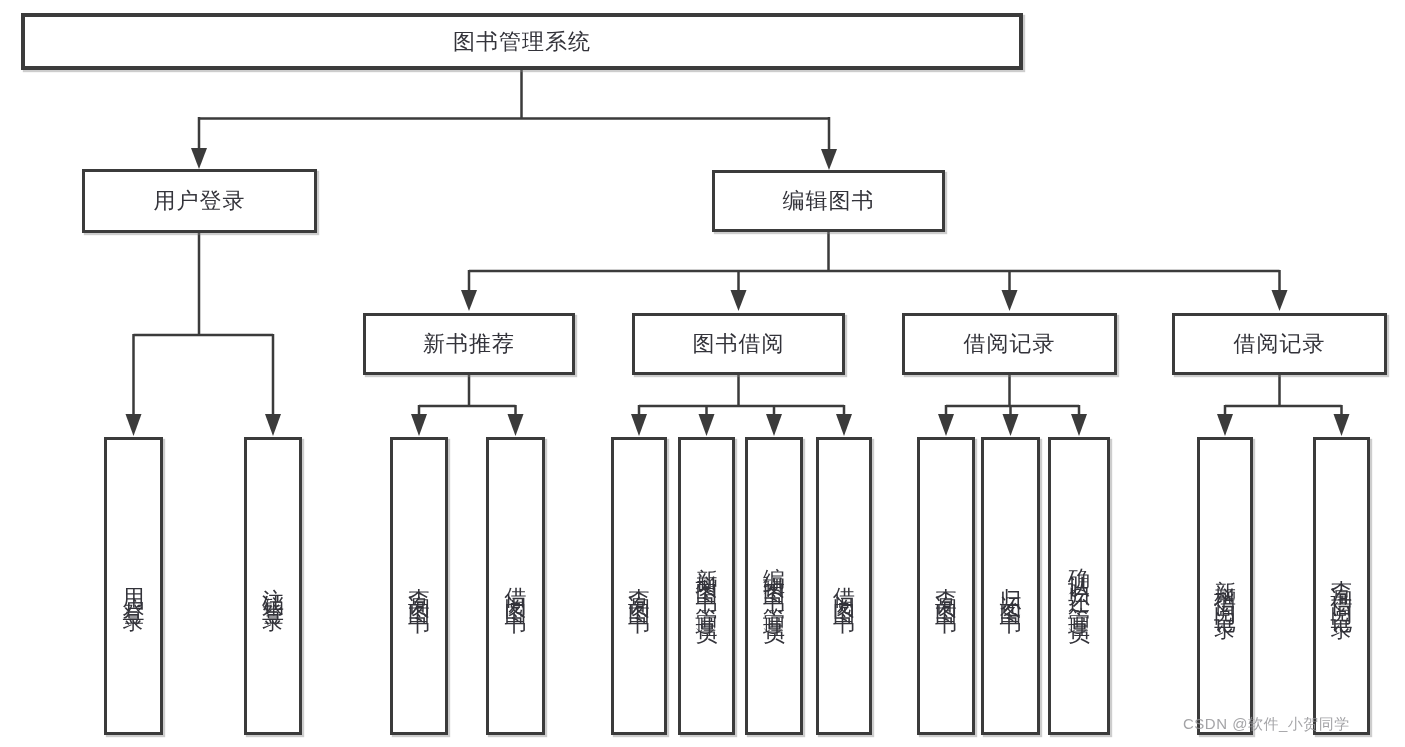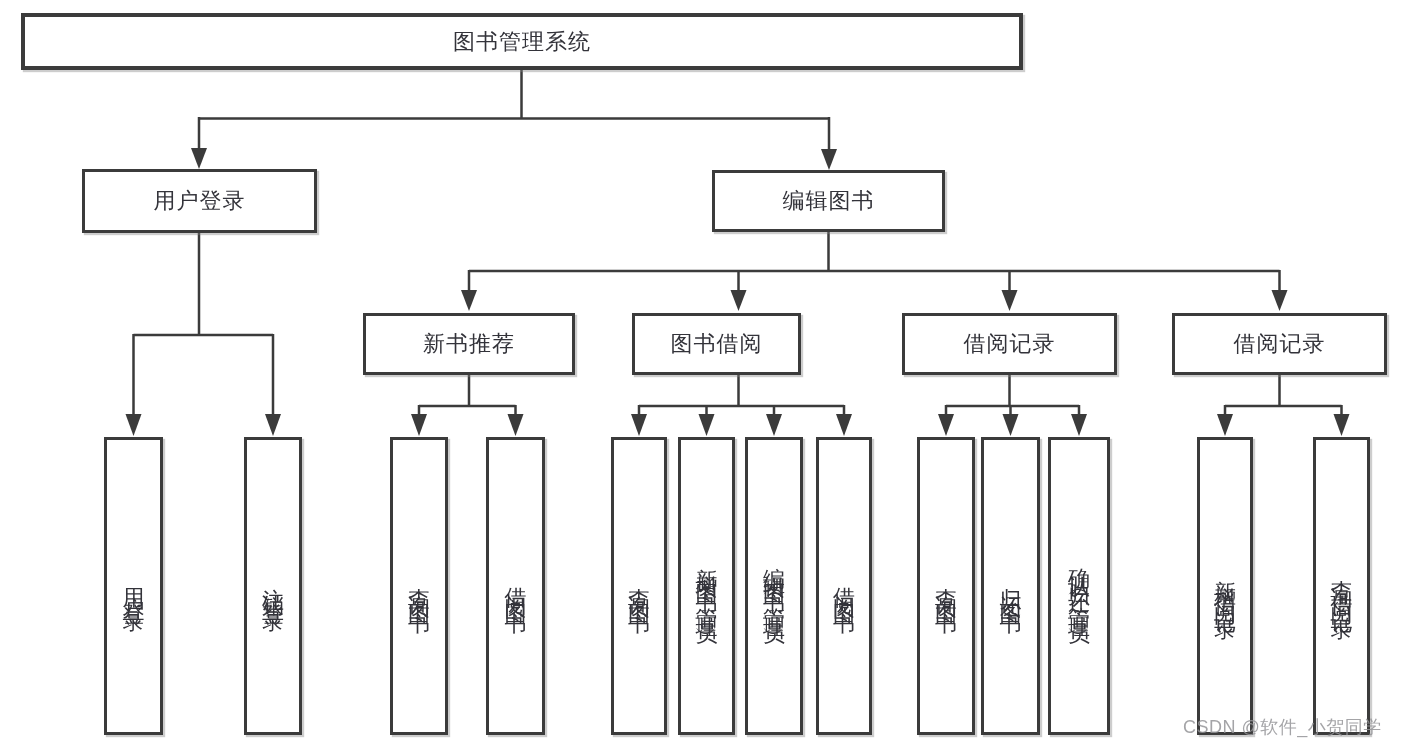--- a/index.html
+++ b/index.html
@@ -36,21 +36,21 @@
     writing-mode: vertical-rl;
     text-orientation: mixed;
     font-size: 22px;
     letter-spacing: 8px;
     line-height: 1;
   }
   .watermark {
     position: absolute;
     left: 1183px;
     top: 715px;
-    font-size: 18px;
+    font-size: 15px;
     letter-spacing: 0.5px;
     color: rgba(148,148,152,0.85);
     white-space: nowrap;
     z-index: 5;
   }
 </style>
 </head>
 <body>
 
 <div class="canvas">
@@ -102,21 +102,21 @@
   <div class="box hbox" style="left:82px;top:169px;width:235px;height:64px">
     <span class="lbl">用户登录</span>
   </div>
   <div class="box hbox" style="left:712px;top:170px;width:233px;height:62px">
     <span class="lbl">编辑图书</span>
   </div>
 
   <div class="box hbox" style="left:363px;top:313px;width:212px;height:62px">
     <span class="lbl">新书推荐</span>
   </div>
-  <div class="box hbox" style="left:632px;top:313px;width:169px;height:62px">
+  <div class="box hbox" style="left:632px;top:313px;width:213px;height:62px">
     <span class="lbl">图书借阅</span>
   </div>
   <div class="box hbox" style="left:902px;top:313px;width:215px;height:62px">
     <span class="lbl">借阅记录</span>
   </div>
   <div class="box hbox" style="left:1172px;top:313px;width:215px;height:62px">
     <span class="lbl">借阅记录</span>
   </div>
 
   <div class="box vbox" style="left:104px;top:437px;width:59px;height:298px">

